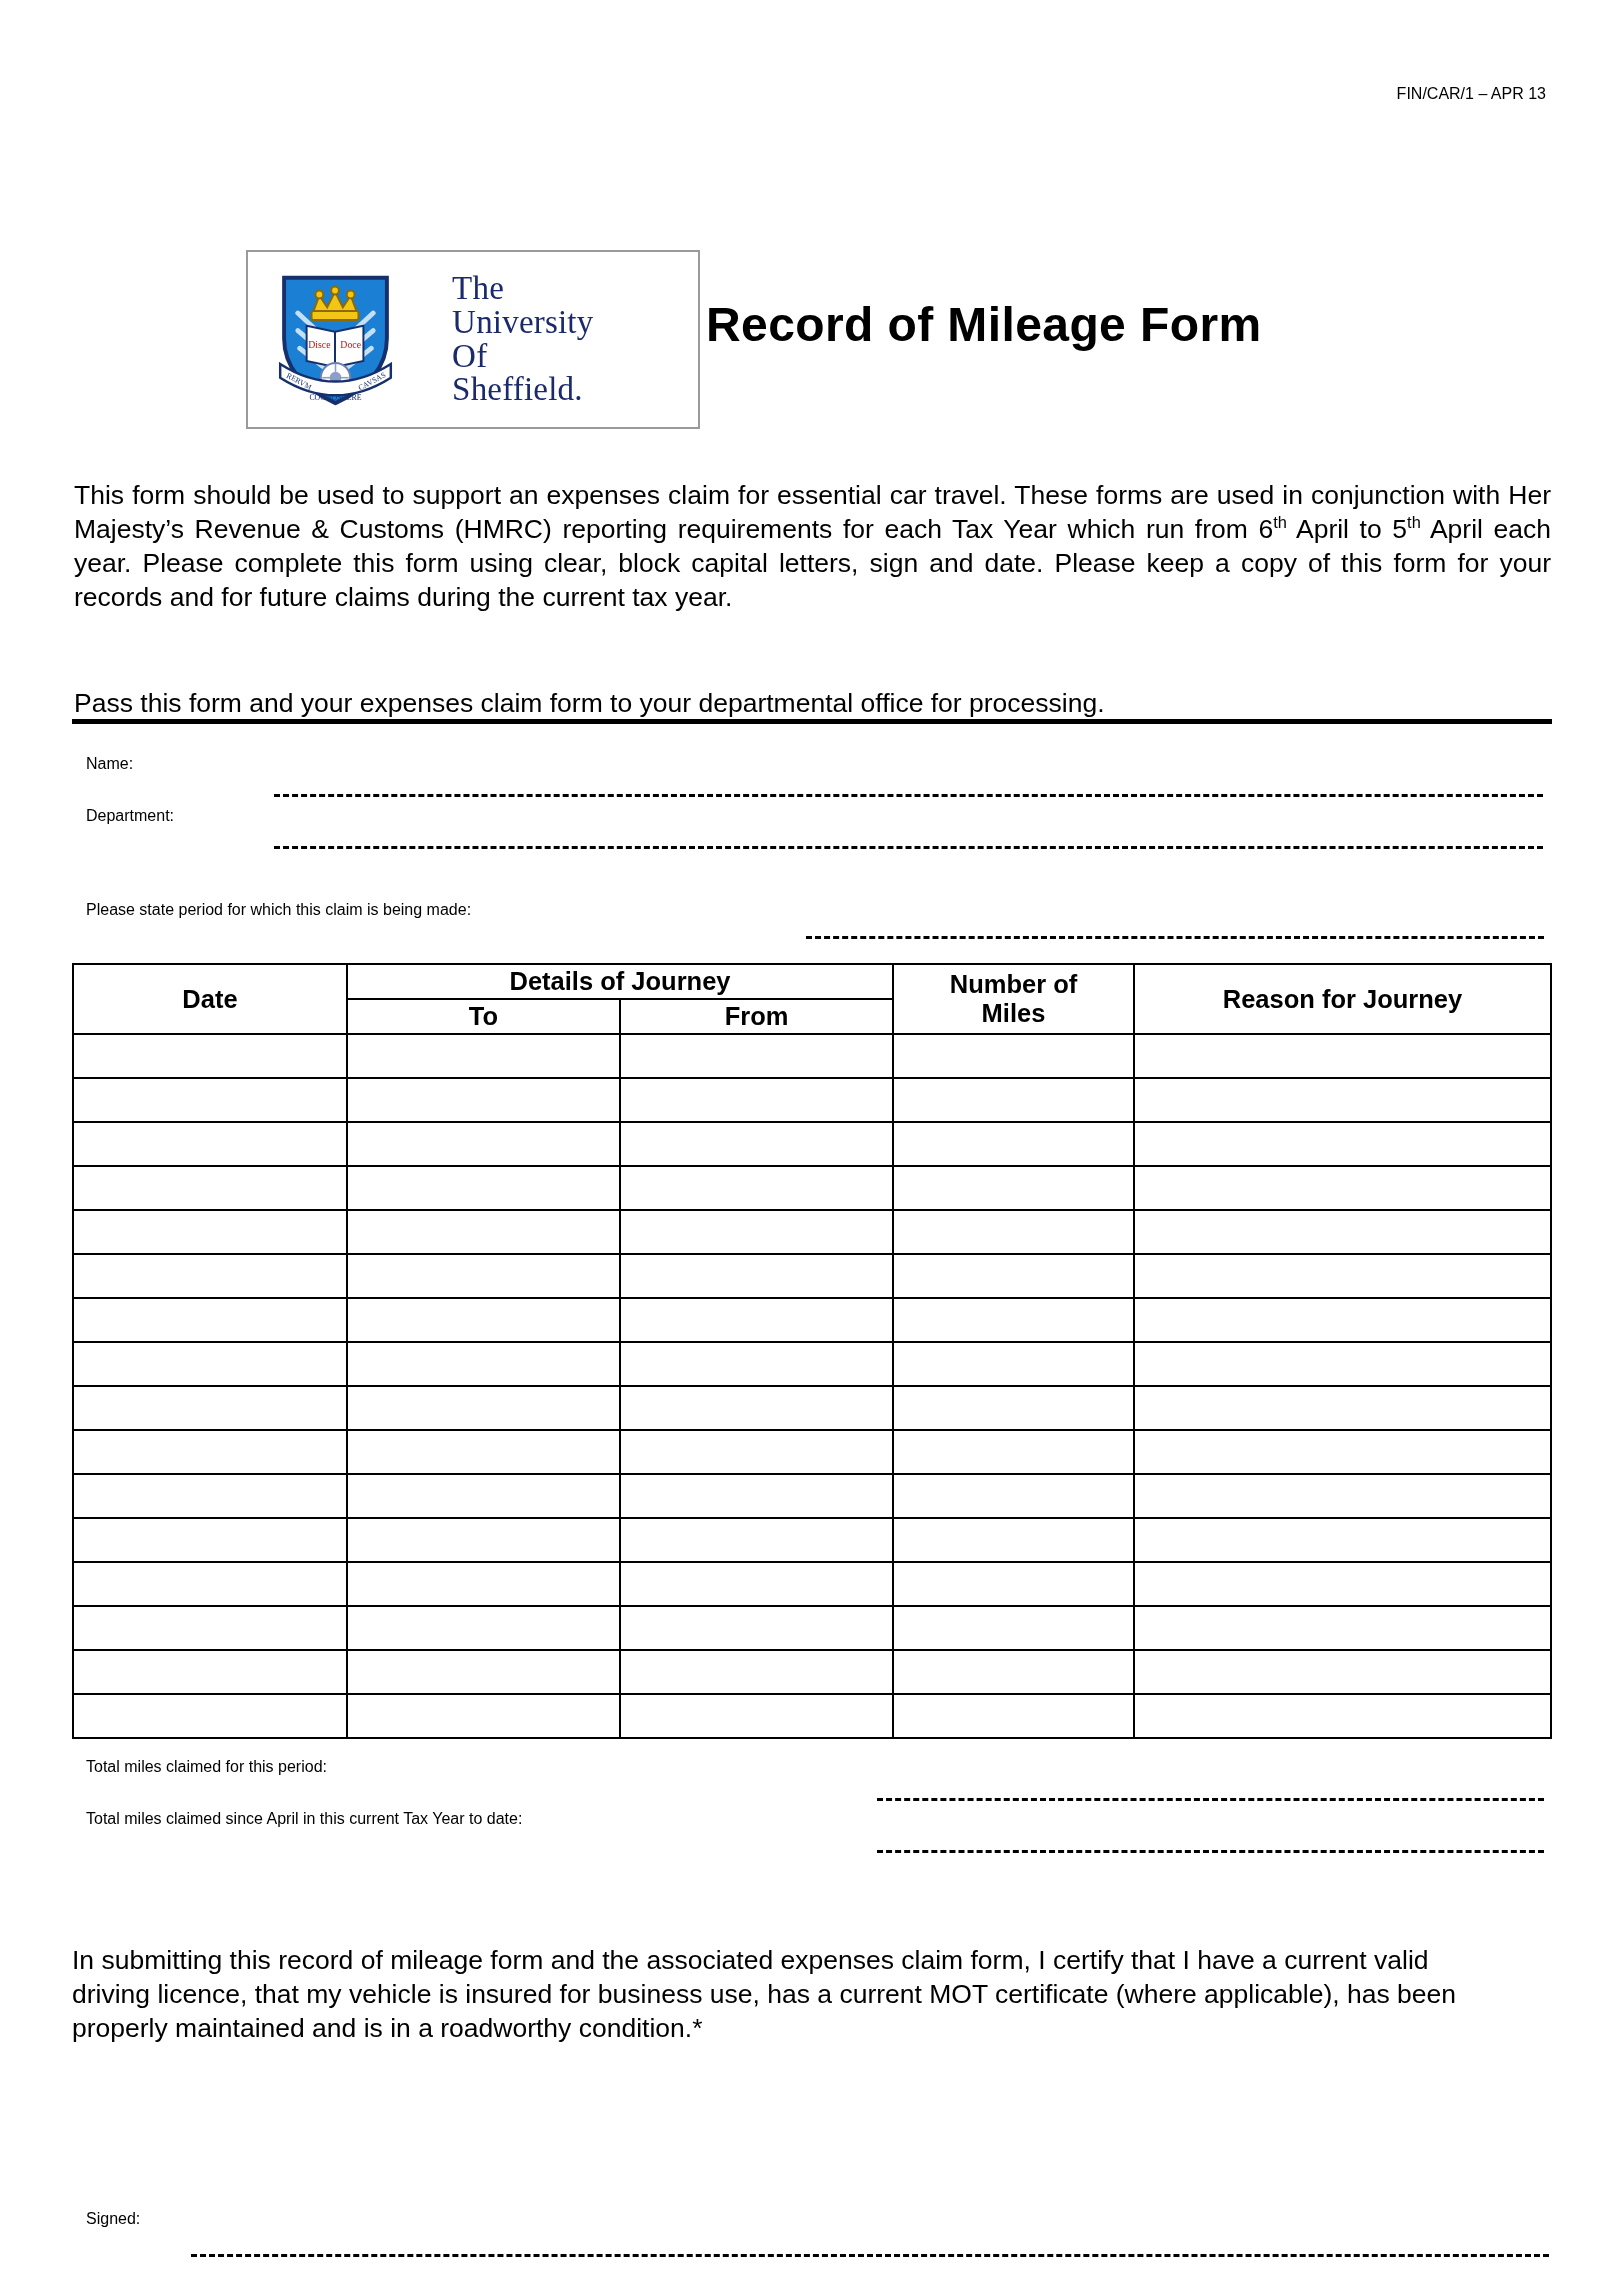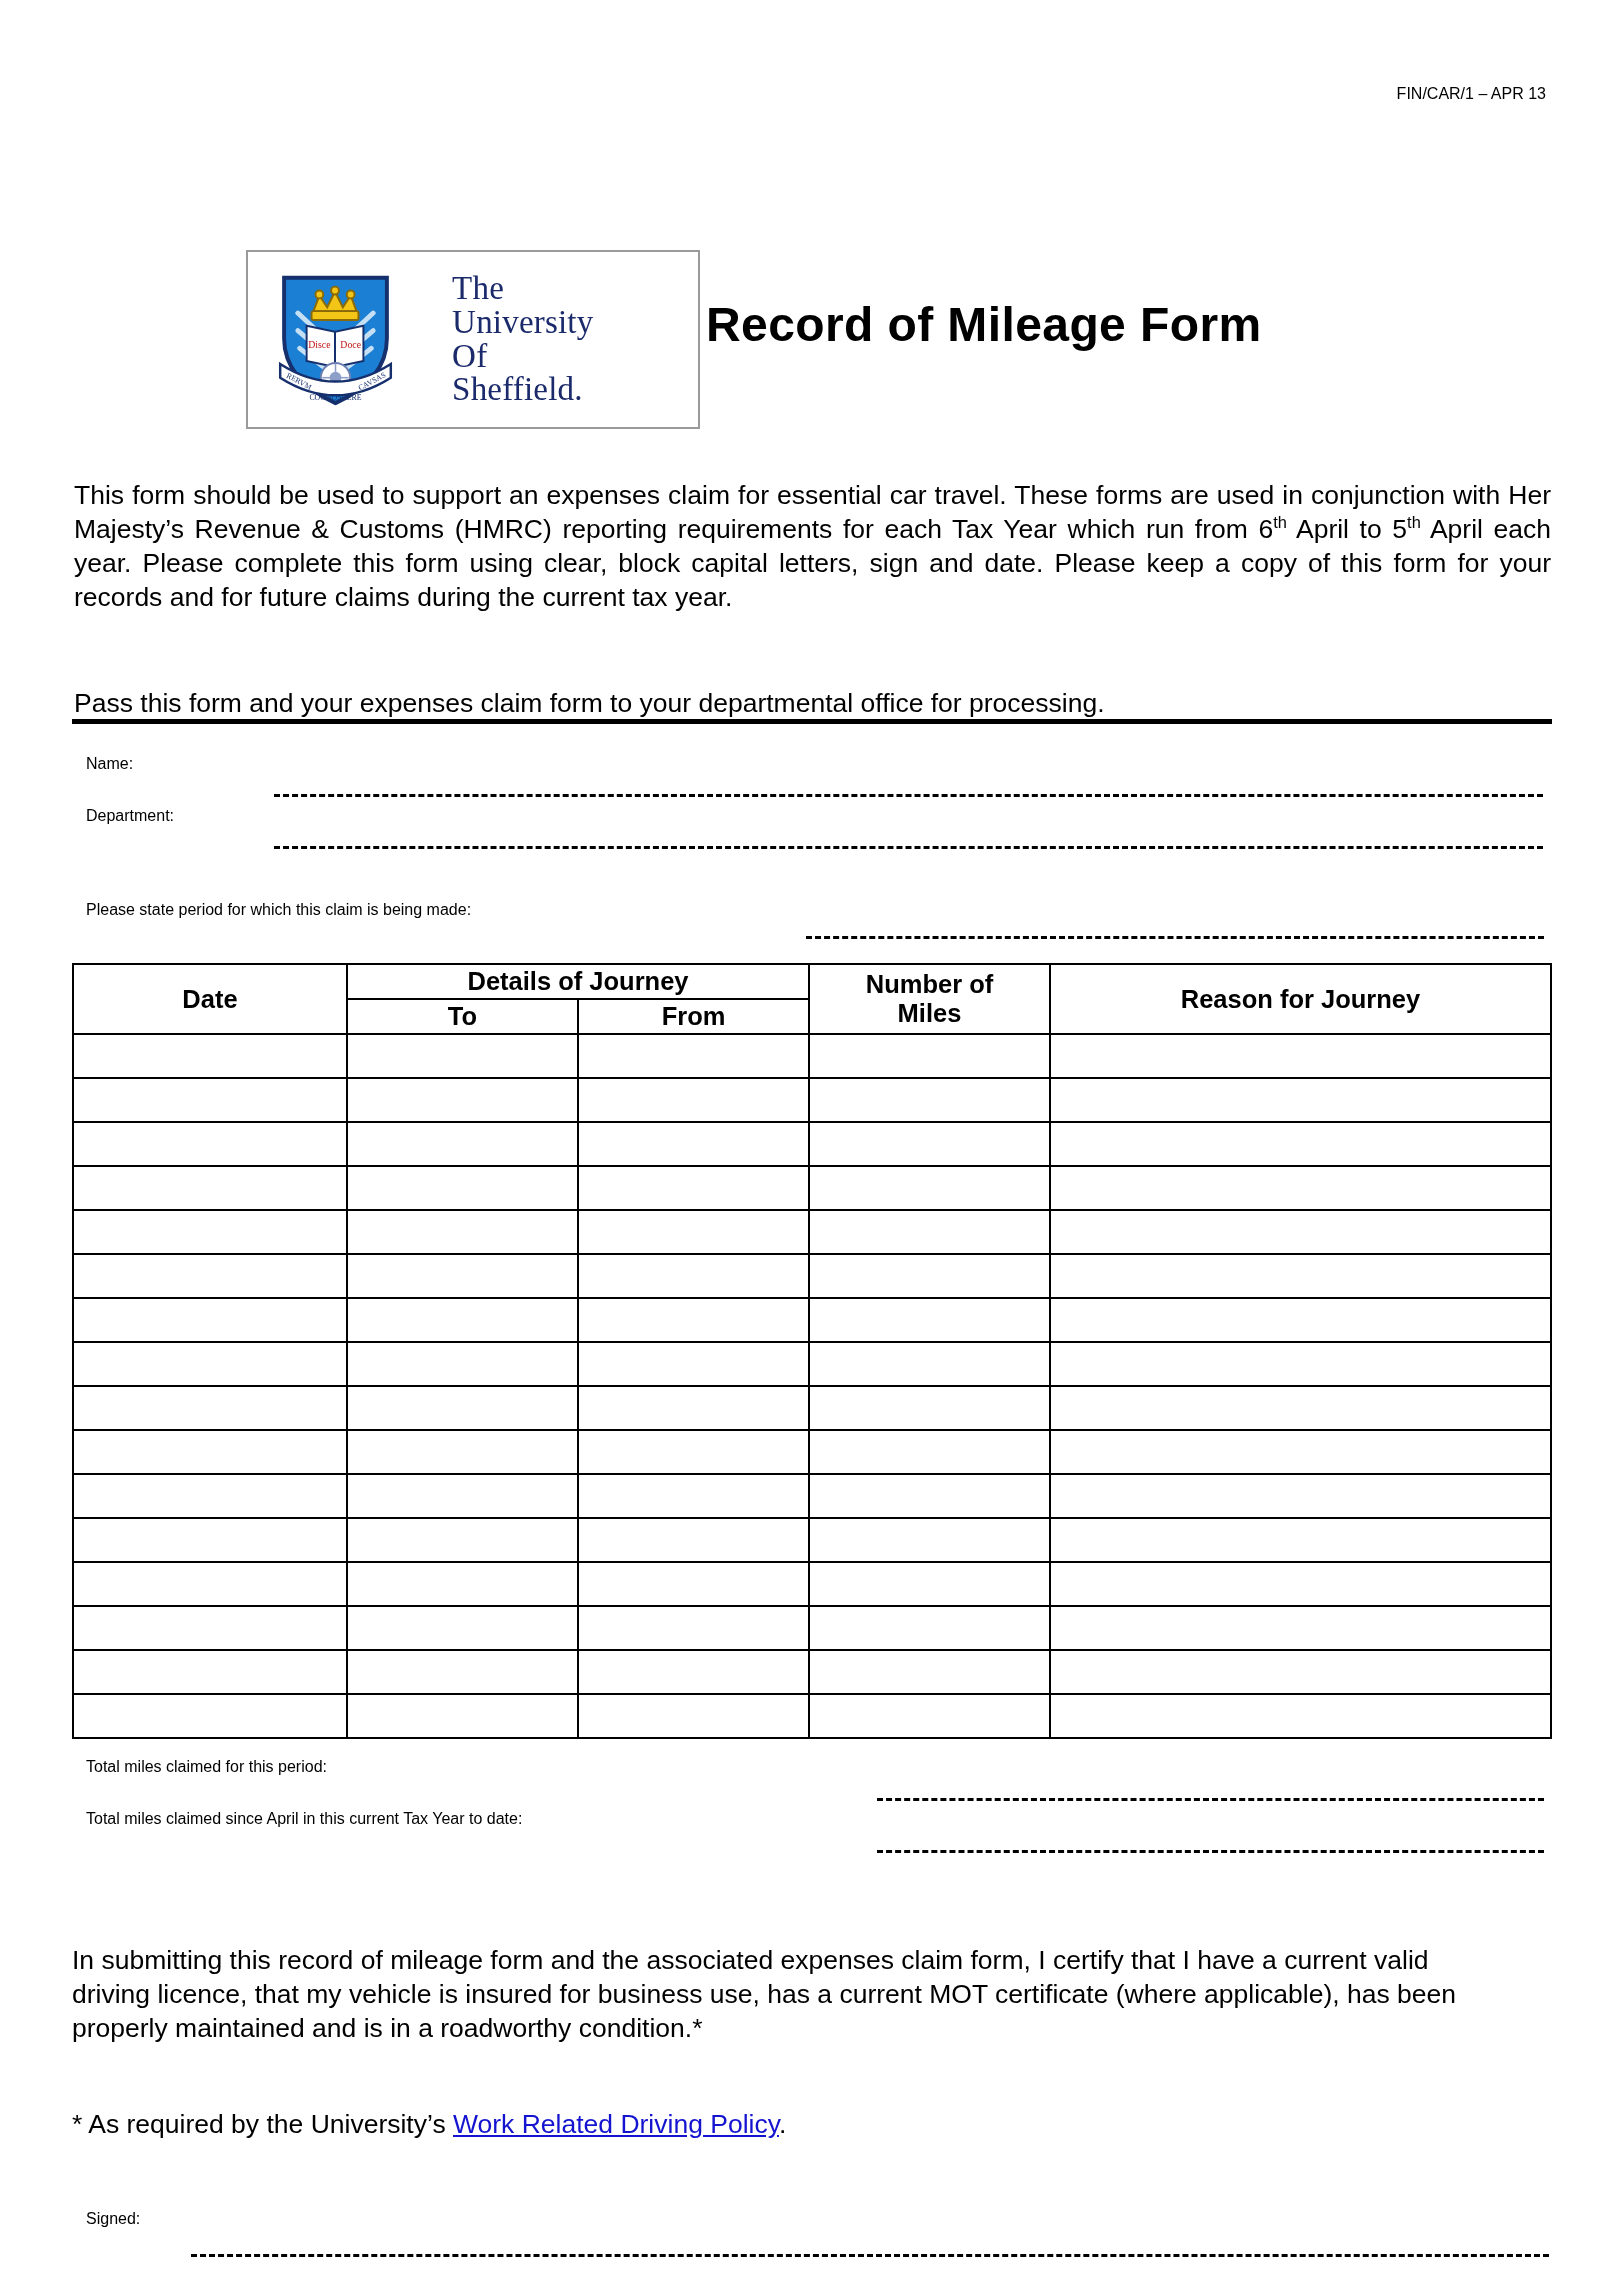--- a/index.html
+++ b/index.html
@@ -134,21 +134,21 @@
   .mileage-table th {
     font-size: 25.5px;
     font-weight: bold;
     text-align: center;
     line-height: 1.12;
   }
   .th-date   { width: 274px; }
   .th-to     { width: 248px; }
   .th-from   { width: 272px; }
   .th-miles  { width: 241px; }
-  .th-reason { width: 501px; margin-top: 43px; }
+  .th-reason { width: 417px; margin-top: 43px; }
   .hdr-sub   { height: 35px; }
   .mileage-table tbody td { height: 44px; }
 
   
   .lbl-total-period { left: 86px;  top: 1758px; }
   .dot-total-period { left: 877px; top: 1798px; width: 667px; }
   .lbl-total-year   { left: 86px;  top: 1810px; }
   .dot-total-year   { left: 877px; top: 1850px; width: 667px; }
 
   .para-certify {
@@ -380,19 +380,18 @@
   </table>
 
   <div class="field-label lbl-total-period">Total miles claimed for this period:</div>
   <div class="dotline dot-total-period"></div>
 
   <div class="field-label lbl-total-year">Total miles claimed since April in this current Tax Year to date:</div>
   <div class="dotline dot-total-year"></div>
 
   <p class="para para-certify">In submitting this record of mileage form and the associated expenses claim form, I certify that I have a current valid driving licence, that my vehicle is insured for business use, has a current MOT certificate (where applicable), has been properly maintained and is in a roadworthy condition.*</p>
 
-  <p class="para para-asterisk"><span>* As required by the University’s </span><a href="#" class="policy-link">Work Related Driving Policy</a><span>.</span></p>
 
   <div class="field-label lbl-signed">Signed:</div>
   <div class="dotline dot-signed"></div>
 
 </div>
 
 
 </body></html>

